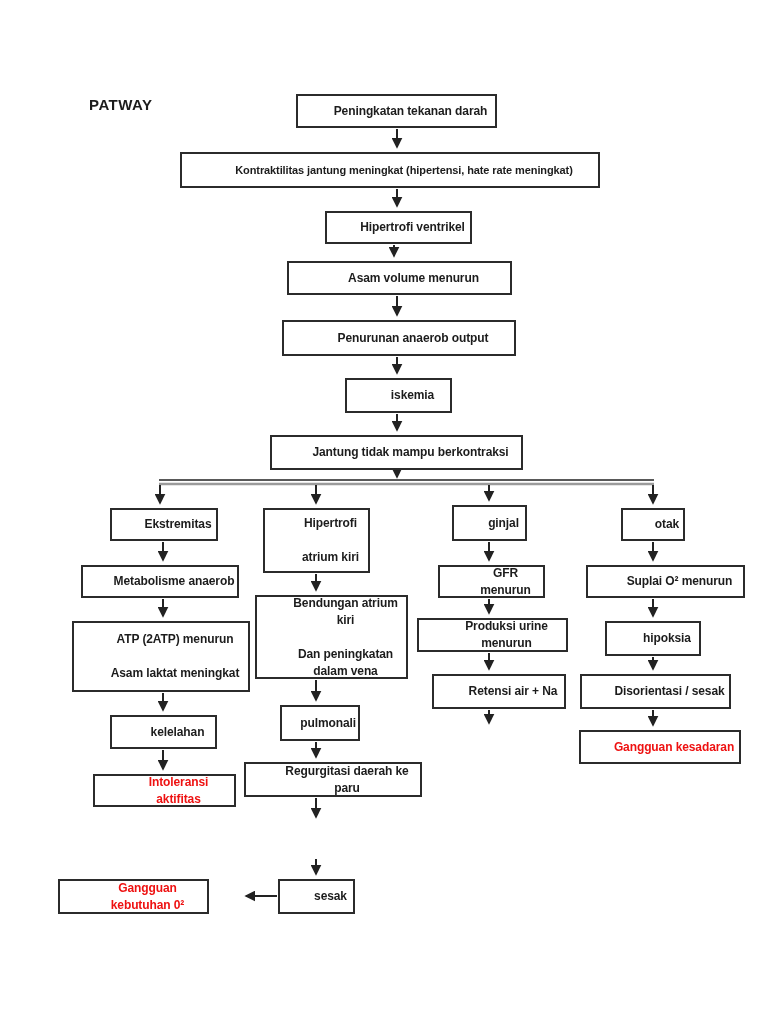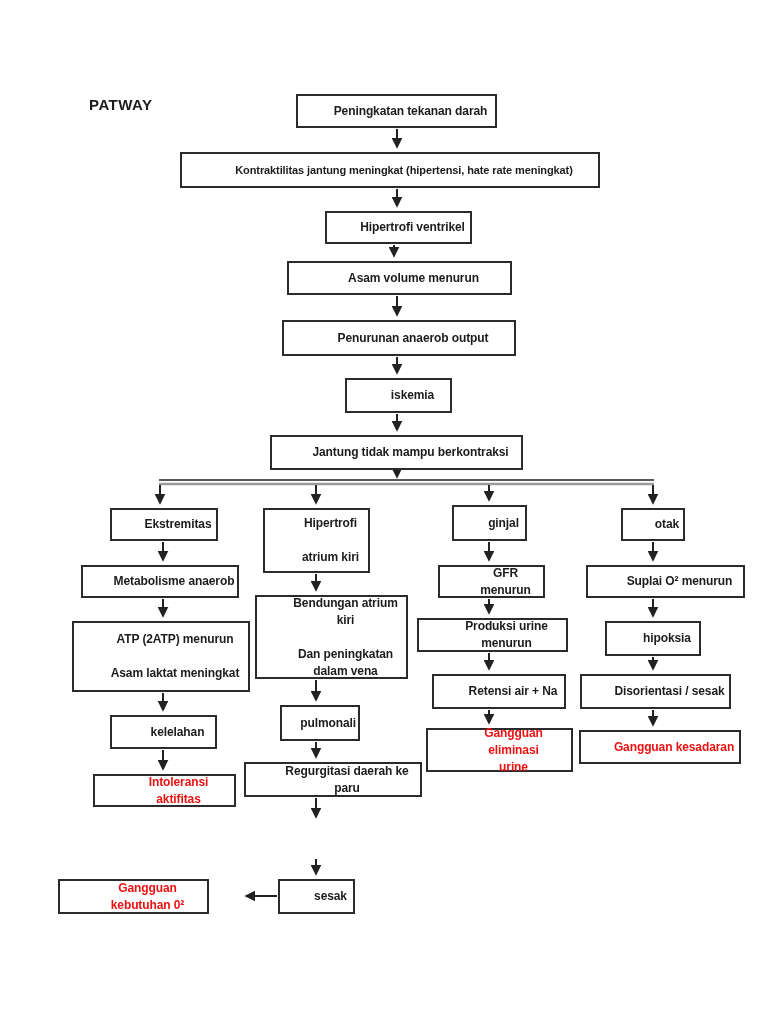--- a/index.html
+++ b/index.html
@@ -192,24 +192,20 @@
     </div>
   <div class="node" id="n-gfr_menurun">
       <span class="lbl">GFR menurun</span>
     </div>
   <div class="node" id="n-produksi_urine_menurun">
       <span class="lbl">Produksi urine menurun</span>
     </div>
   <div class="node" id="n-retensi_air_na">
       <span class="lbl">Retensi air + Na</span>
     </div>
-  <div class="node alert" id="n-gangguan_eliminasi_urine">
-      <span class="lbl">Gangguan eliminasi
-urine</span>
-    </div>
 
   <div class="node" id="n-otak">
       <span class="lbl">otak</span>
     </div>
   <div class="node" id="n-suplai_o2_menurun">
       <span class="lbl">Suplai O² menurun</span>
     </div>
   <div class="node" id="n-hipoksia">
       <span class="lbl">hipoksia</span>
     </div>

